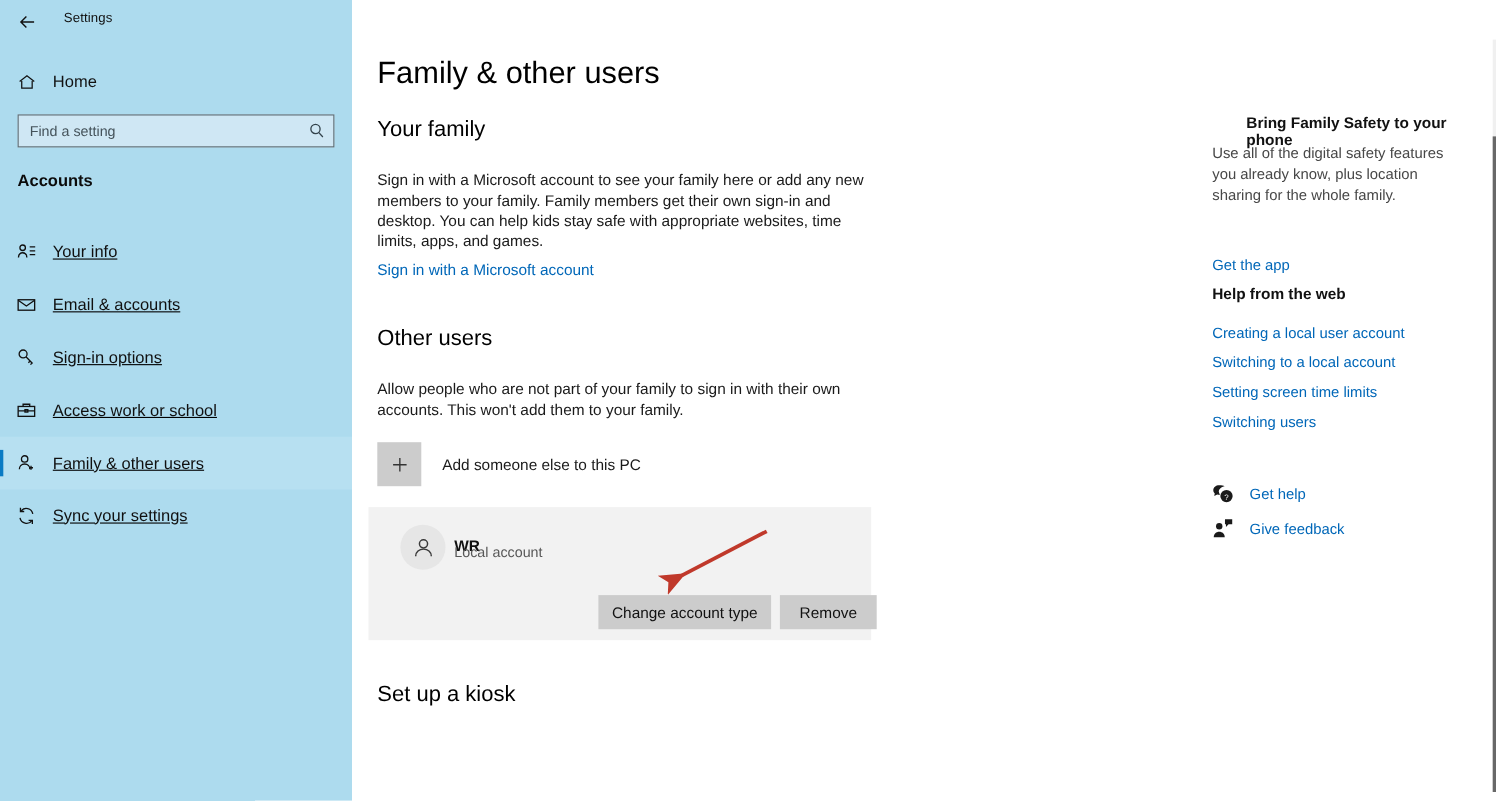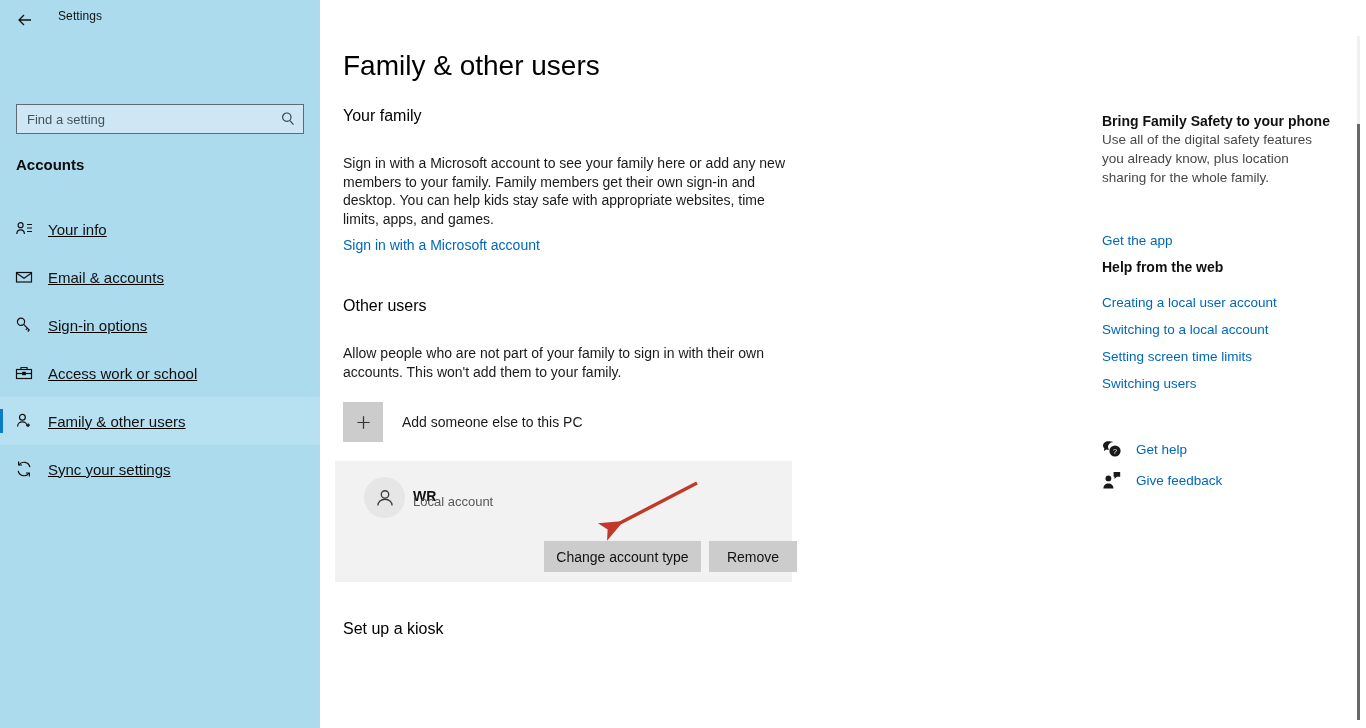--- a/index.html
+++ b/index.html
@@ -97,21 +97,21 @@
     width: 1046px; height: 728px;
     background: #ffffff;
     overflow: hidden;
   }
   .page-title {
     position: absolute; left: 23px; top: 50px;
     font-size: 28px; font-weight: normal; color: #000;
   }
   .h2 {
     position: absolute; left: 23px;
-    font-size: 16px; font-weight: normal; color: #000;
+    font-size: 20px; font-weight: normal; color: #000;
   }
   .body-text {
     position: absolute; left: 23px;
     font-size: 14px; line-height: 18.5px; color: #1a1a1a;
     width: 452px;
   }
   .link {
     position: absolute; left: 23px;
     font-size: 14px; color: #0067b8; cursor: pointer; text-decoration: none;
   }
@@ -222,20 +222,29 @@
 
     <div id="titlebar-left">
       <div class="back-btn">
         <svg width="20" height="20" viewBox="0 0 20 20" fill="none" stroke="currentColor" stroke-width="1.3">
           <path d="M16 10H4M9 5l-5 5 5 5"></path>
         </svg>
       </div>
       <div class="win-title">Settings</div>
     </div>
 
+    <div class="home-row">
+      <span class="ico">
+        <svg width="19" height="19" viewBox="0 0 20 20" fill="none" stroke="currentColor" stroke-width="1.2">
+          <path d="M3 9.5L10 4l7 5.5"></path>
+          <path d="M5 9v7h10V9"></path>
+        </svg>
+      </span>
+      <span class="lbl">Home</span>
+    </div>
 
     <div class="search-wrap">
       <input class="search-box" type="text" placeholder="Find a setting" style="">
       <span class="search-ico">
         <svg width="18" height="18" viewBox="0 0 18 18" fill="none" stroke="currentColor" stroke-width="1.2">
           <circle cx="7.8" cy="7.2" r="4.2"></circle>
           <path d="M10.9 10.6L14.5 14.6"></path>
         </svg>
       </span>
     </div>
@@ -376,21 +385,21 @@
         <marker id="ahead" markerWidth="7" markerHeight="7" refX="1.2" refY="3.1" orient="auto">
           <path d="M7,0.2 L0,3.1 L7,6.0 L5.3,3.1 Z" fill="#c0392b"></path>
         </marker>
       </defs>
       <line x1="102" y1="18" x2="25" y2="58" stroke="#c0392b" stroke-width="3.4" marker-end="url(#ahead)" stroke-linecap="butt"></line>
     </svg>
   </div>
 
   <div id="rightpanel">
 
-    <div class="rp-title" style="top:113px;">Bring Family Safety to your phone</div>
+    <div class="rp-title" style="top:103px;margin-left:31px;">Bring Family Safety to your phone</div>
     <div class="rp-text" style="top:130px;">Use all of the digital safety features you already know, plus location sharing for the whole family.</div>
     <div class="rp-link" style="top:193px;margin-top:40px;">Get the app</div>
 
     <div class="rp-title" style="top:259px;">Help from the web</div>
 
     <div class="rp-link" style="top:295px;">Creating a local user account</div>
     <div class="rp-link" style="top:322px;">Switching to a local account</div>
     <div class="rp-link" style="top:349px;">Setting screen time limits</div>
     <div class="rp-link" style="top:376px;">Switching users</div>
 

